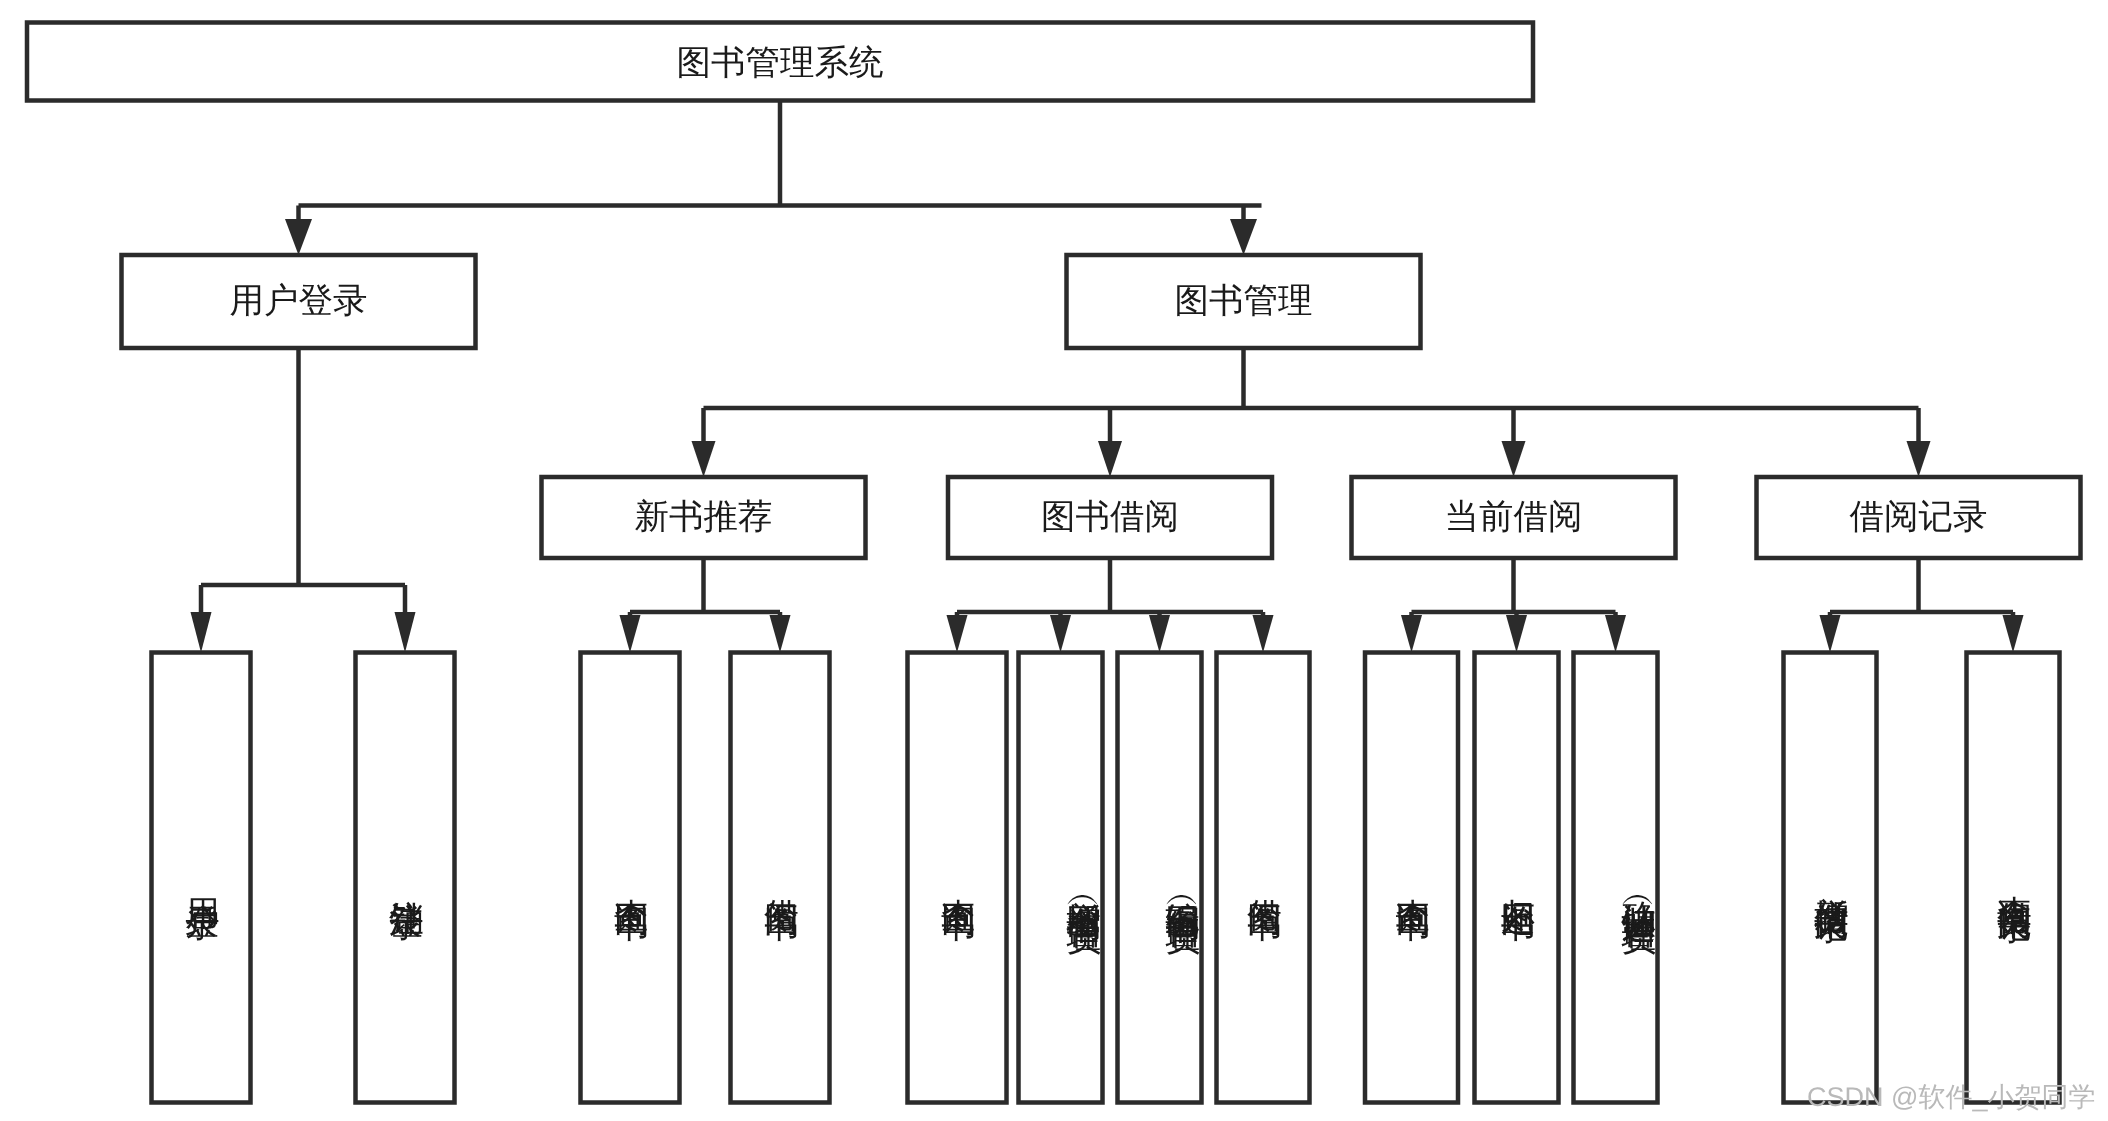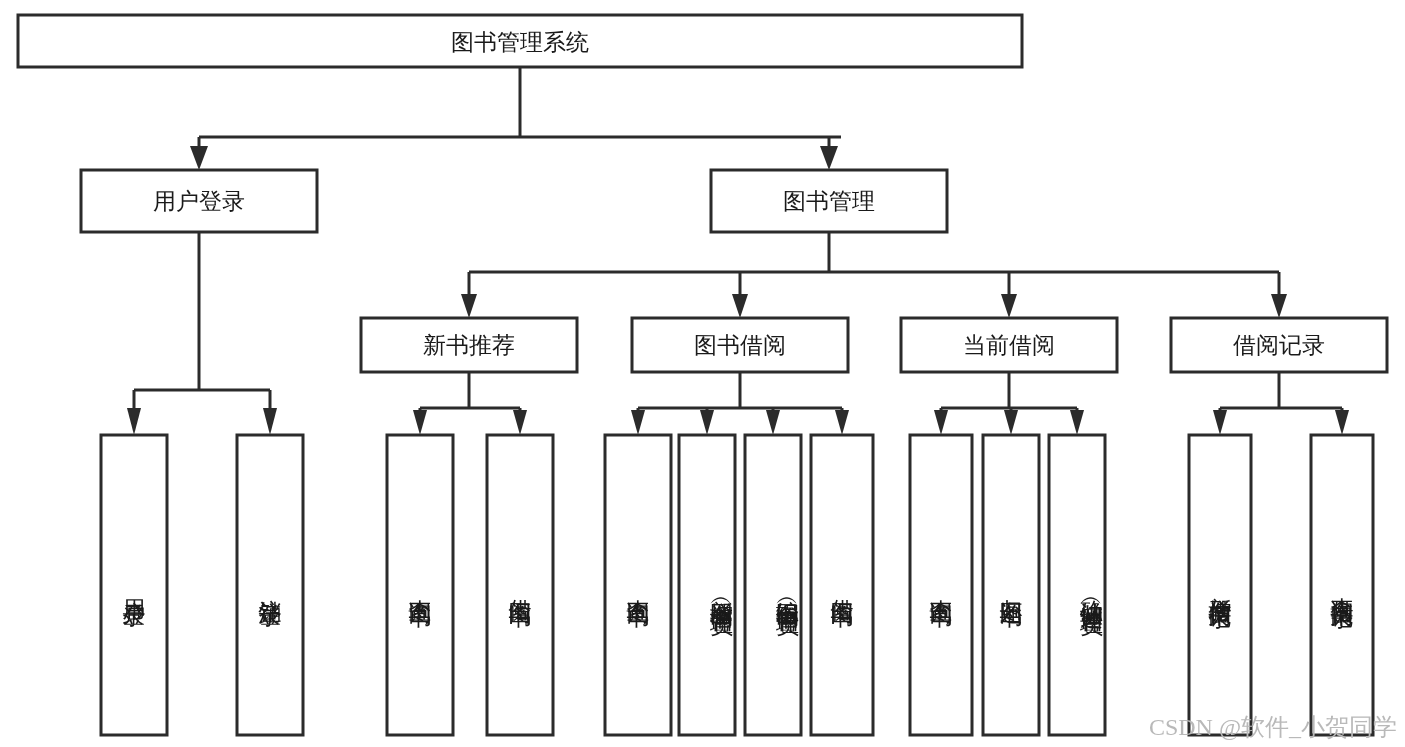--- a/index.html
+++ b/index.html
@@ -59,22 +59,22 @@
     align-items: center;
     justify-content: center;
     letter-spacing: 2px;
     white-space: nowrap;
     pointer-events: none;
   }
   .watermark {
     position: absolute;
     right: 8px;
     bottom: 4px;
-    font-family: Liberation Serif, serif;
-    font-size: 24px;
+    font-family: Liberation Sans, sans-serif;
+    font-size: 18px;
     color: #b9b9b9;
     white-space: nowrap;
   }
 </style>
 </head>
 <body>
 
 <div id="diagram-root">
 
   <svg class="flow" viewBox="0 0 1405 747">

